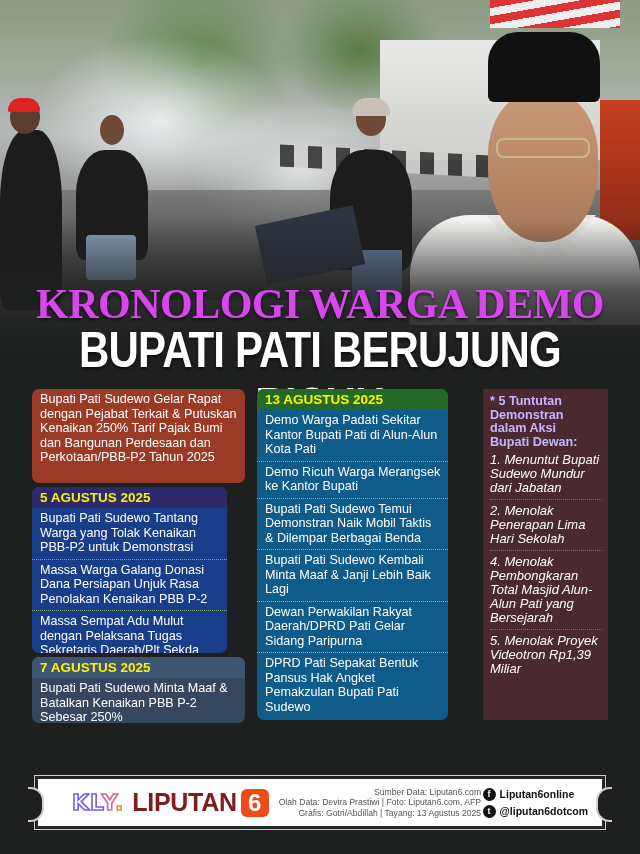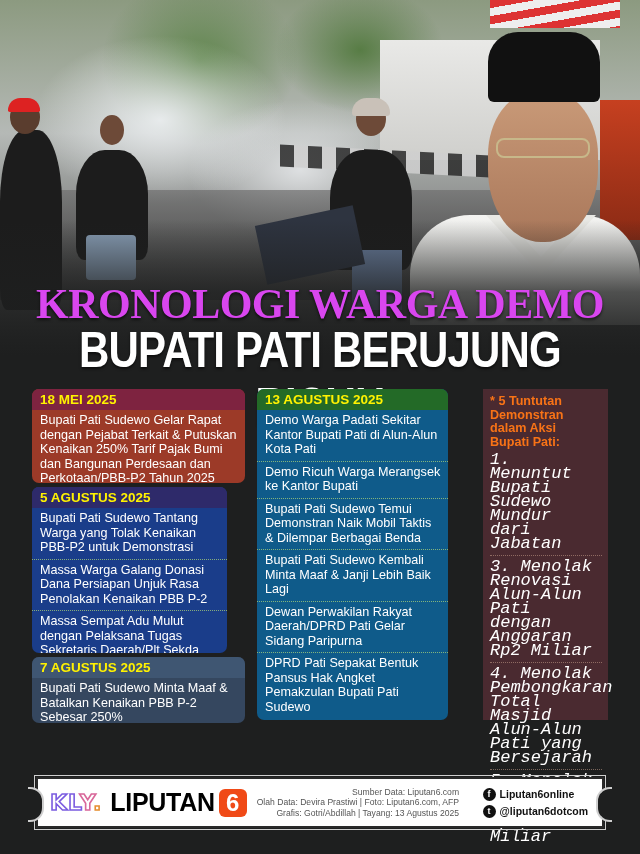--- a/index.html
+++ b/index.html
@@ -94,45 +94,45 @@
   .c-7ag { left: 32px; top: 657px; width: 213px; height: 66px; background: #35475f; }
   .c-7ag .card-head { background: #3f5672; }
 
   .c-13ag { left: 257px; top: 389px; width: 191px; height: 331px; background: #0f5b8a; }
   .c-13ag .card-head { background: #236a27; }
 
   .demands {
     position: absolute; left: 483px; top: 389px; width: 125px; height: 331px;
     background: #4a2a30; padding: 6px 6px 0 7px;
   }
-  .demands .dh { color: #f97316; font-weight: bold; font-size: 12.6px; line-height: 13.5px; }
+  .demands .dh { color: #c4b5fd; font-weight: bold; font-size: 12.6px; line-height: 13.5px; }
   .demands .di {
-    color: #ffffff; font-style: italic; font-size: 17px; line-height: 14px; padding: 4px 0 4px 0; font-family: Liberation Mono, monospace;
+    color: #ffffff; font-style: italic; font-size: 13px; line-height: 14px; padding: 4px 0 4px 0;
   }
   .demands .di + .di { border-top: 1px dotted rgba(200,160,140,.55); }
   .demands .di:first-of-type { padding-top: 6px; }
 
   
   .banner {
     position: absolute; left: 36px; top: 777px; width: 568px; height: 51px;
     background: #ffffff; border: 2px solid #2a2a2a; outline: 1px solid #cfcfcf; outline-offset: 1px;
     display: flex; align-items: center;
   }
   .banner::before, .banner::after {
     content: ""; position: absolute; top: 8px; width: 14px; height: 31px; background: #1e1f1f; border: 2px solid #cfcfcf;
   }
   .banner::before { left: -10px; border-radius: 0 14px 14px 0; border-left: none; }
   .banner::after { right: -10px; border-radius: 14px 0 0 14px; border-right: none; }
   .kly {
-    margin-left: 12px; font-weight: bold; font-size: 22px; letter-spacing: 1px;
+    margin-left: 34px; font-weight: bold; font-size: 22px; letter-spacing: 1px;
     color: #ffffff; -webkit-text-stroke: 1.6px #7b5ce0; font-family: "DejaVu Sans", sans-serif;
   }
   .kly .y { -webkit-text-stroke-color: #d9689a; }
   .kly .dot { -webkit-text-stroke-color: #e58f32; }
-  .lip { margin-left: 8px; font-weight: bold; font-size: 25px; color: #000000; letter-spacing: -0.3px; }
+  .lip { margin-left: 8px; font-weight: bold; font-size: 25px; color: #7f1d1d; letter-spacing: -0.3px; }
   .six {
     margin-left: 4px; width: 28px; height: 28px; border-radius: 6px; background: #f04a17; color: #fff;
     font-weight: bold; font-size: 24px; display: flex; align-items: center; justify-content: center;
   }
   .credits { margin-left: 10px; font-size: 8.6px; line-height: 10.5px; color: #555; text-align: right; }
   .social { margin-left: auto; margin-right: 14px; display: flex; flex-direction: column; gap: 4px; align-items: flex-start; }
   .soc-row { display: flex; align-items: center; gap: 4px; font-weight: bold; font-size: 10.5px; color: #111; }
   .soc-icon {
     width: 13px; height: 13px; border-radius: 50%; background: #111; color: #fff;
     font-size: 9px; font-weight: bold; display: flex; align-items: center; justify-content: center;
@@ -165,21 +165,20 @@
     <div class="glasses"></div>
     <div class="peci"></div>
   </div>
   <div class="fade"></div>
 </div>
 
 <div class="title1">KRONOLOGI WARGA DEMO</div>
 <div class="title2">BUPATI PATI BERUJUNG RICUH</div>
 
 <div class="card c-mei">
-  <div class="card-head">18 MEI 2025</div>
   <div class="card-item">Bupati Pati Sudewo Gelar Rapat dengan Pejabat Terkait &amp; Putuskan Kenaikan 250% Tarif Pajak Bumi dan Bangunan Perdesaan dan Perkotaan/PBB-P2 Tahun 2025</div>
 </div>
 
 <div class="card c-5ag">
   <div class="card-head">5 AGUSTUS 2025</div>
   <div class="card-item">Bupati Pati Sudewo Tantang Warga yang Tolak Kenaikan PBB-P2 untuk Demonstrasi</div>
   <div class="card-item">Massa Warga Galang Donasi Dana Persiapan Unjuk Rasa Penolakan Kenaikan PBB P-2</div>
   <div class="card-item">Massa Sempat Adu Mulut dengan Pelaksana Tugas Sekretaris Daerah/Plt Sekda Pati Riyoso</div>
 </div>
 
@@ -193,23 +192,23 @@
   <div class="card-item">Demo Warga Padati Sekitar Kantor Bupati Pati di Alun-Alun Kota Pati</div>
   <div class="card-item">Demo Ricuh Warga Merangsek ke Kantor Bupati</div>
   <div class="card-item">Bupati Pati Sudewo Temui Demonstran Naik Mobil Taktis &amp; Dilempar Berbagai Benda</div>
   <div class="card-item">Bupati Pati Sudewo Kembali Minta Maaf &amp; Janji Lebih Baik Lagi</div>
   <div class="card-item">Dewan Perwakilan Rakyat Daerah/DPRD Pati Gelar Sidang Paripurna</div>
   <div class="card-item">DPRD Pati Sepakat Bentuk Pansus Hak Angket Pemakzulan Bupati Pati Sudewo</div>
 </div>
 
 <div class="demands">
   <div class="dh">* 5 Tuntutan Demonstran dalam Aksi</div>
-  <div class="dh">Bupati Pati:</div>
+  <div class="dh">Bupati Dewan:</div>
   <div class="di">1. Menuntut Bupati Sudewo Mundur dari Jabatan</div>
-  <div class="di">3. Menolak Renovasi Alun-Alun Pati dengan Anggaran Rp2 Miliar</div>
+  <div class="di">2. Menolak Penerapan Lima Hari Sekolah</div>
   <div class="di">4. Menolak Pembongkaran Total Masjid Alun-Alun Pati yang Bersejarah</div>
   <div class="di">5. Menolak Proyek Videotron Rp1,39 Miliar</div>
 </div>
 
 <div class="banner">
   <div class="kly">
     <span>K</span><span>L</span><span class="y">Y</span><span class="dot">.</span>
   </div>
   <div class="lip">LIPUTAN</div>
   <div class="six">6</div>

